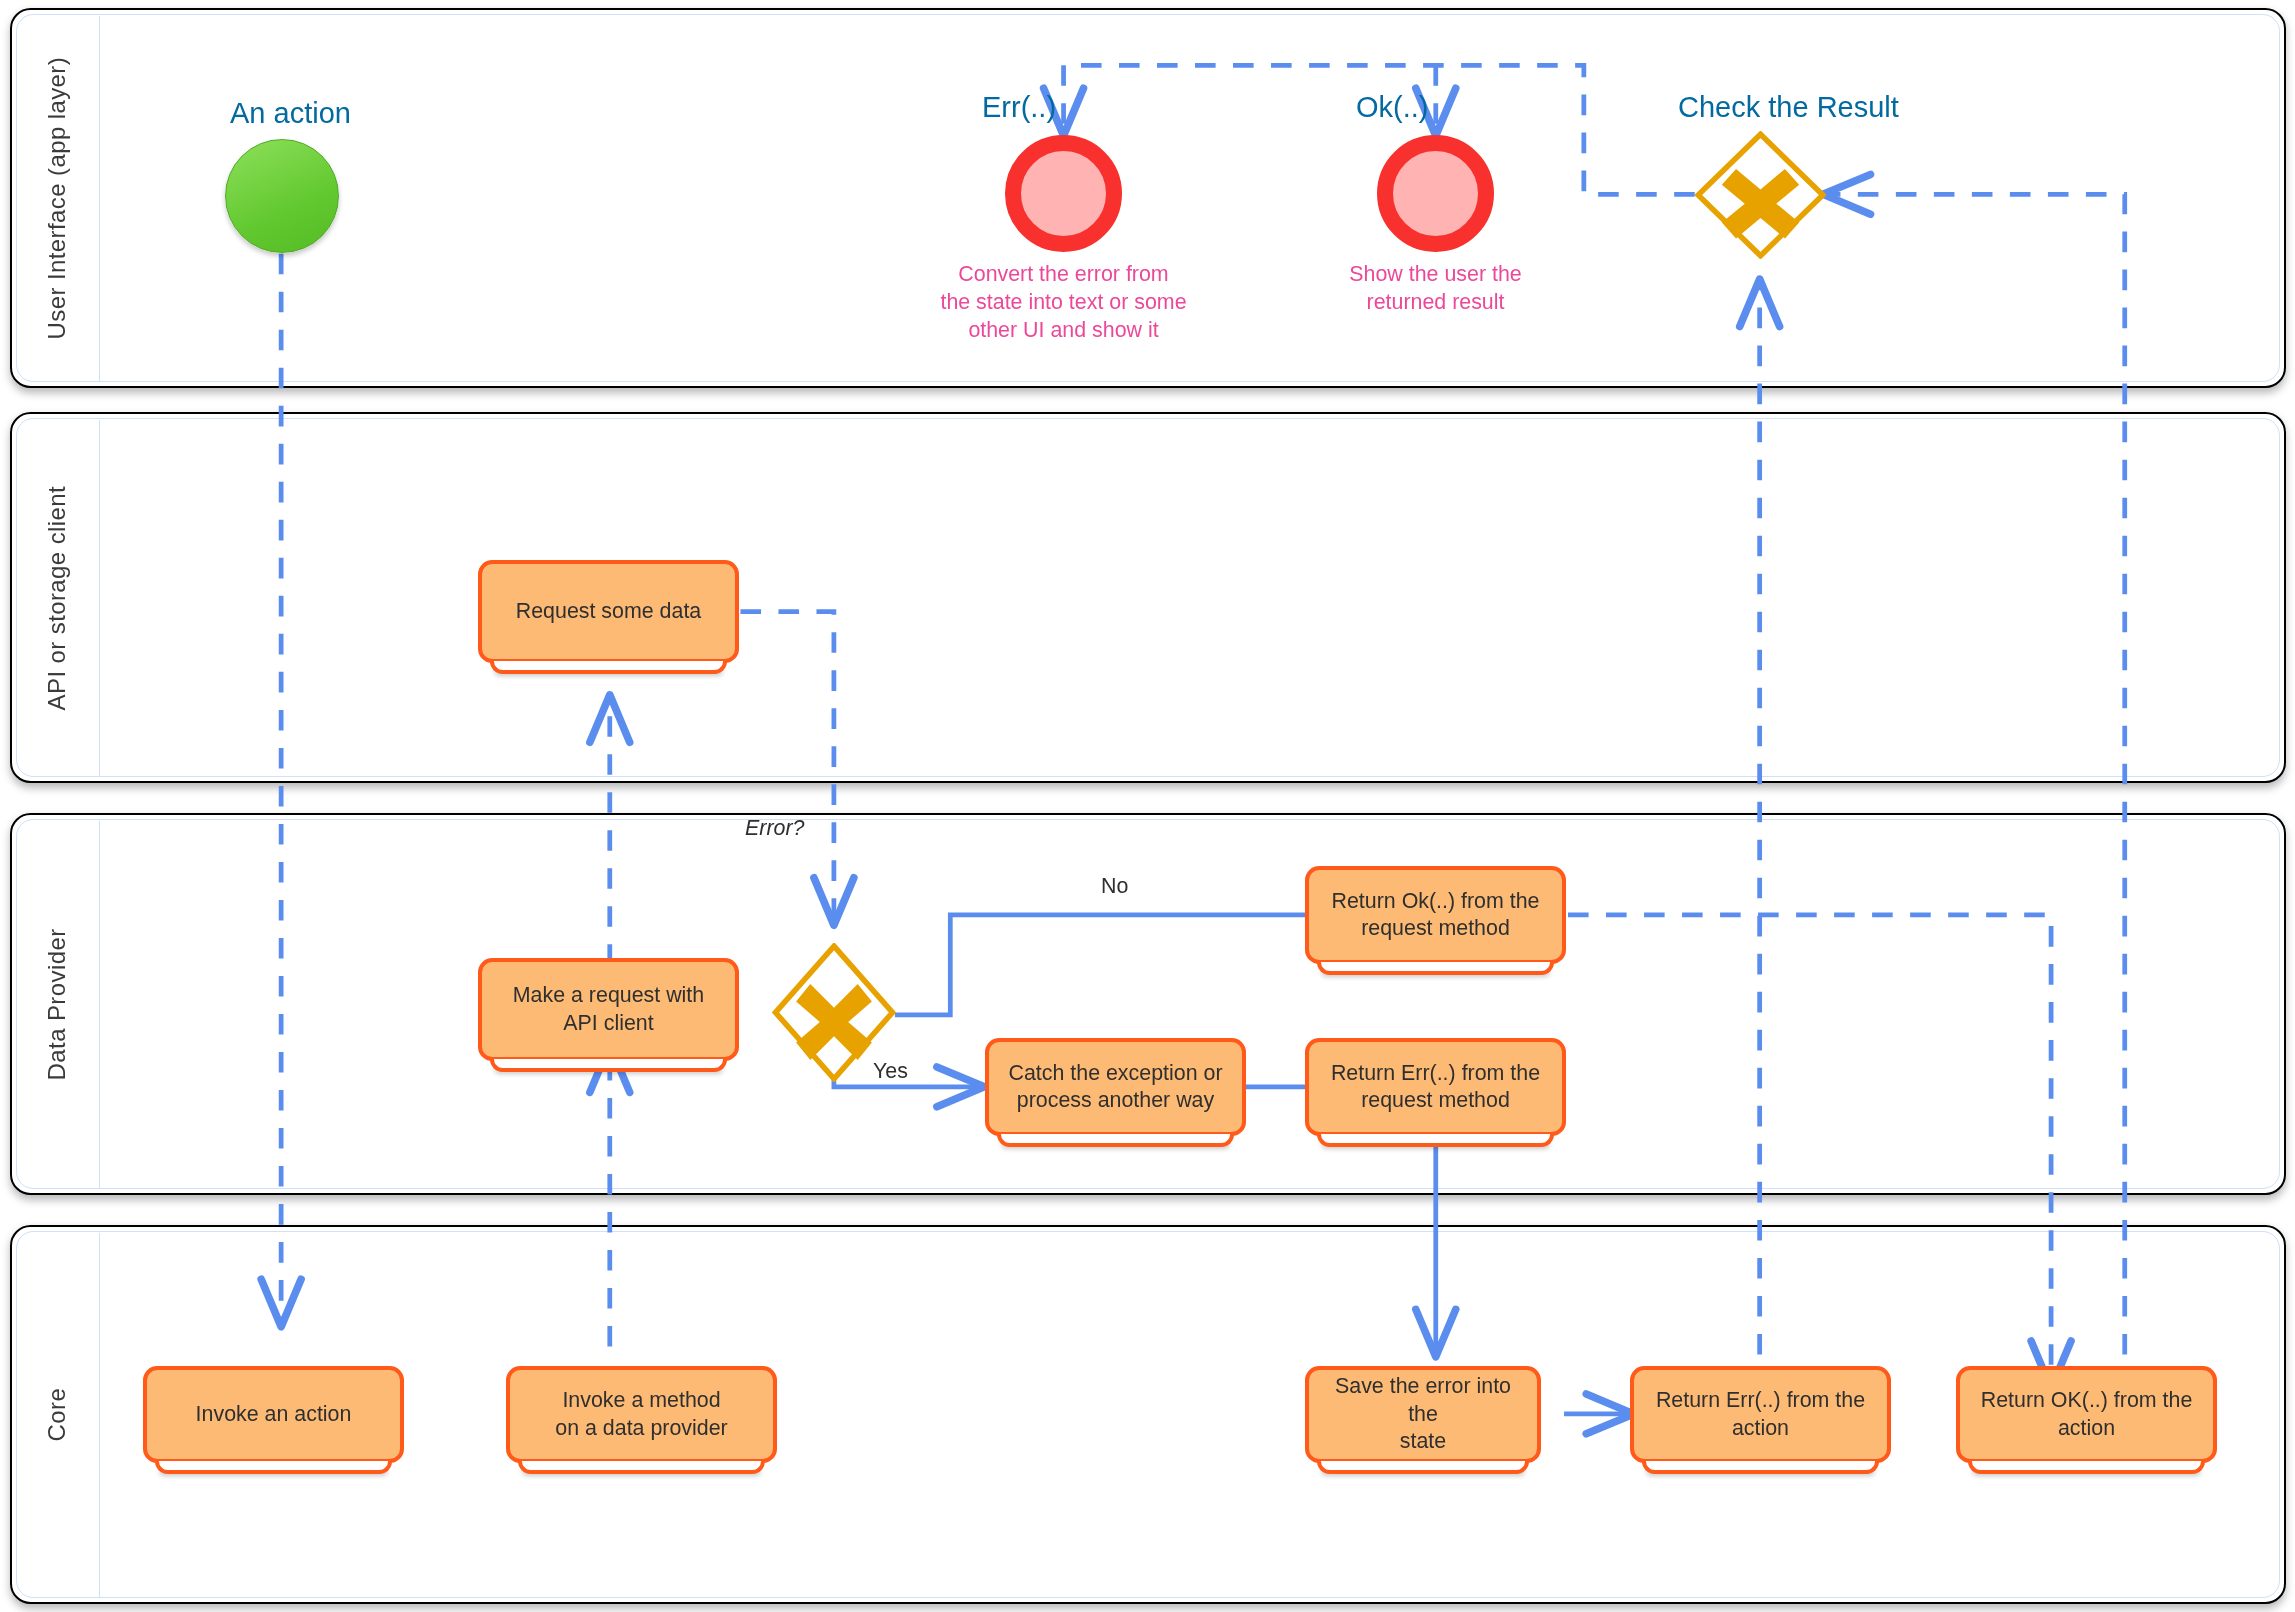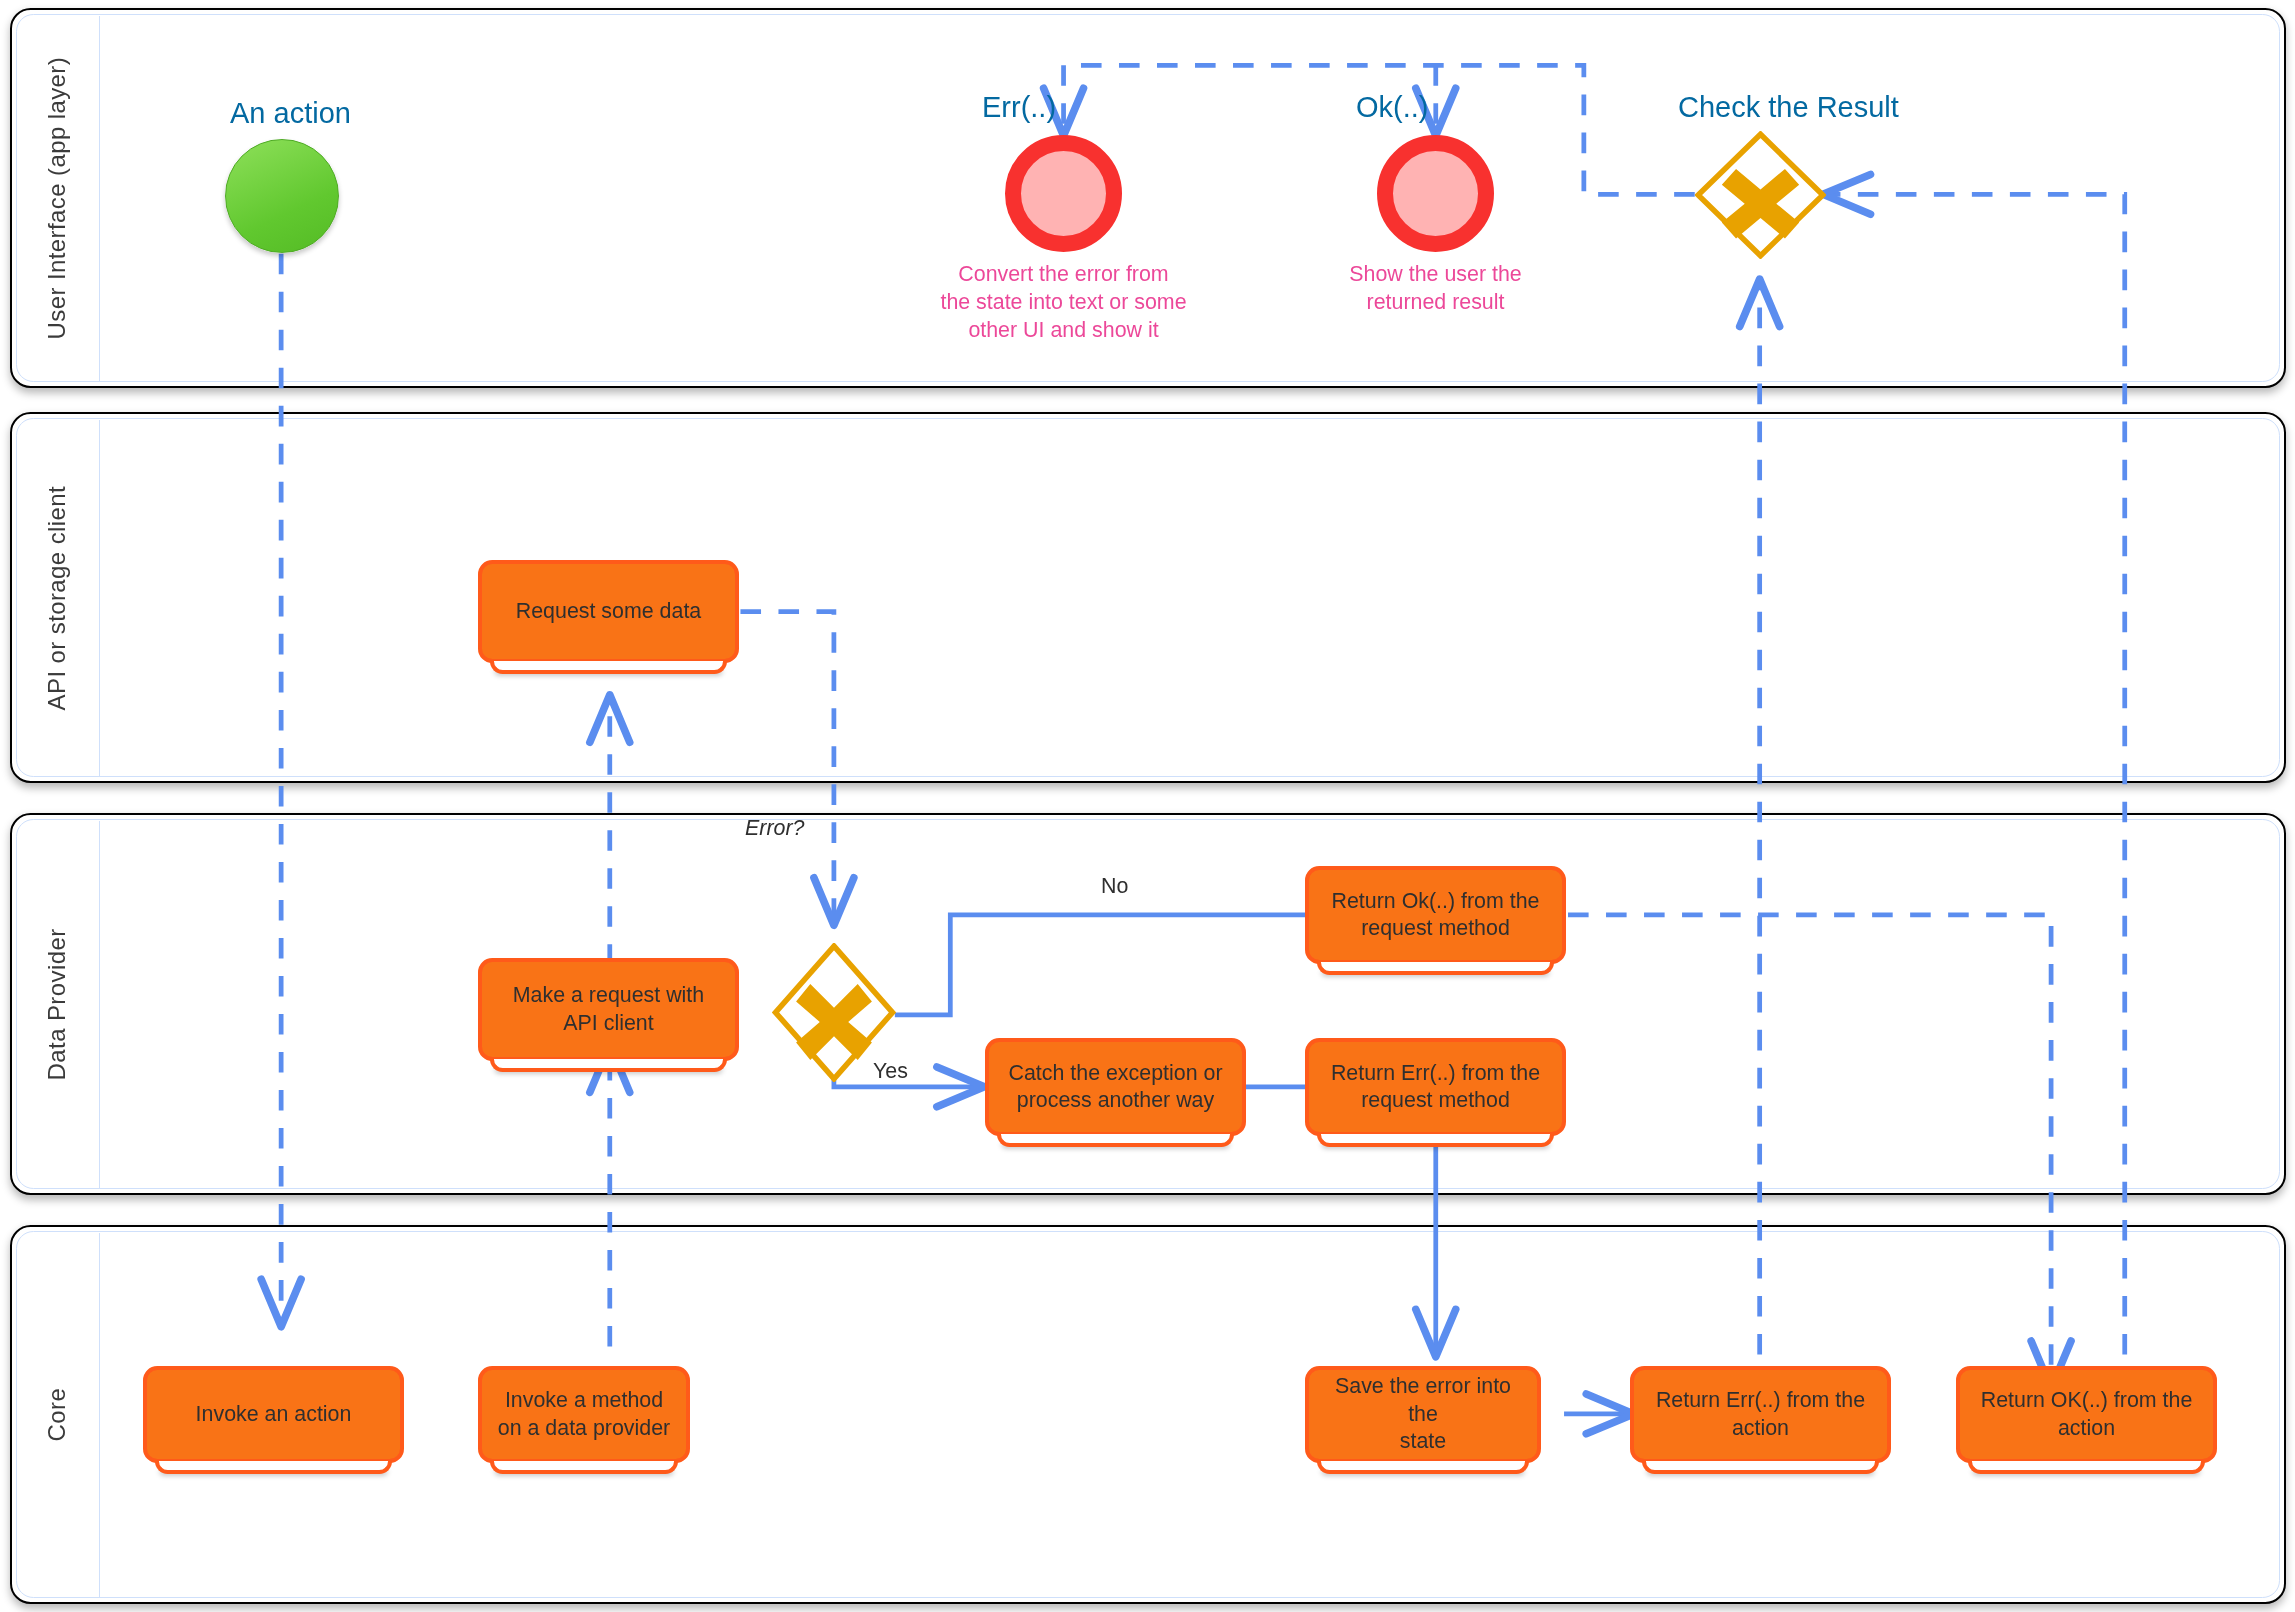--- a/index.html
+++ b/index.html
@@ -38,21 +38,21 @@
     transform:rotate(180deg);
     font-size:24px;
     color:#3b3b3b;
     letter-spacing:0.4px;
     white-space:nowrap;
   }
 
   
   .node-box{
     position:absolute;
-    background:#f97316;
+    background:#fdba74;
     border:4px solid #ff5a1a;
     border-radius:14.3px;
     box-sizing:border-box;
     display:flex;align-items:center;justify-content:center;
     text-align:center;
     color:#2f2f2f;
     font-size:21.4px;
     line-height:1.28;
     padding:4.8px 11px;
     z-index:6;
@@ -254,21 +254,21 @@
   </div>
 
   <div class="node-box" style="left:1305px;top:1038px;width:261px;height:98px;">
     <span>Return Err(..) from the<br>request method</span>
   </div>
 
   <div class="node-box" style="left:143px;top:1366px;width:261px;height:97px;text-align:center;">
     <span>Invoke an action</span>
   </div>
 
-  <div class="node-box" style="left:478px;top:1366px;width:212px;height:97px;">
+  <div class="node-box" style="left:506px;top:1366px;width:271px;height:97px;">
     <span>Invoke a method<br>on a data provider</span>
   </div>
 
   <div class="node-box" style="left:1305px;top:1366px;width:236px;height:97px;">
     <span>Save the error into the<br>state</span>
   </div>
 
   <div class="node-box" style="left:1630px;top:1366px;width:261px;height:97px;">
     <span>Return Err(..) from the<br>action</span>
   </div>

